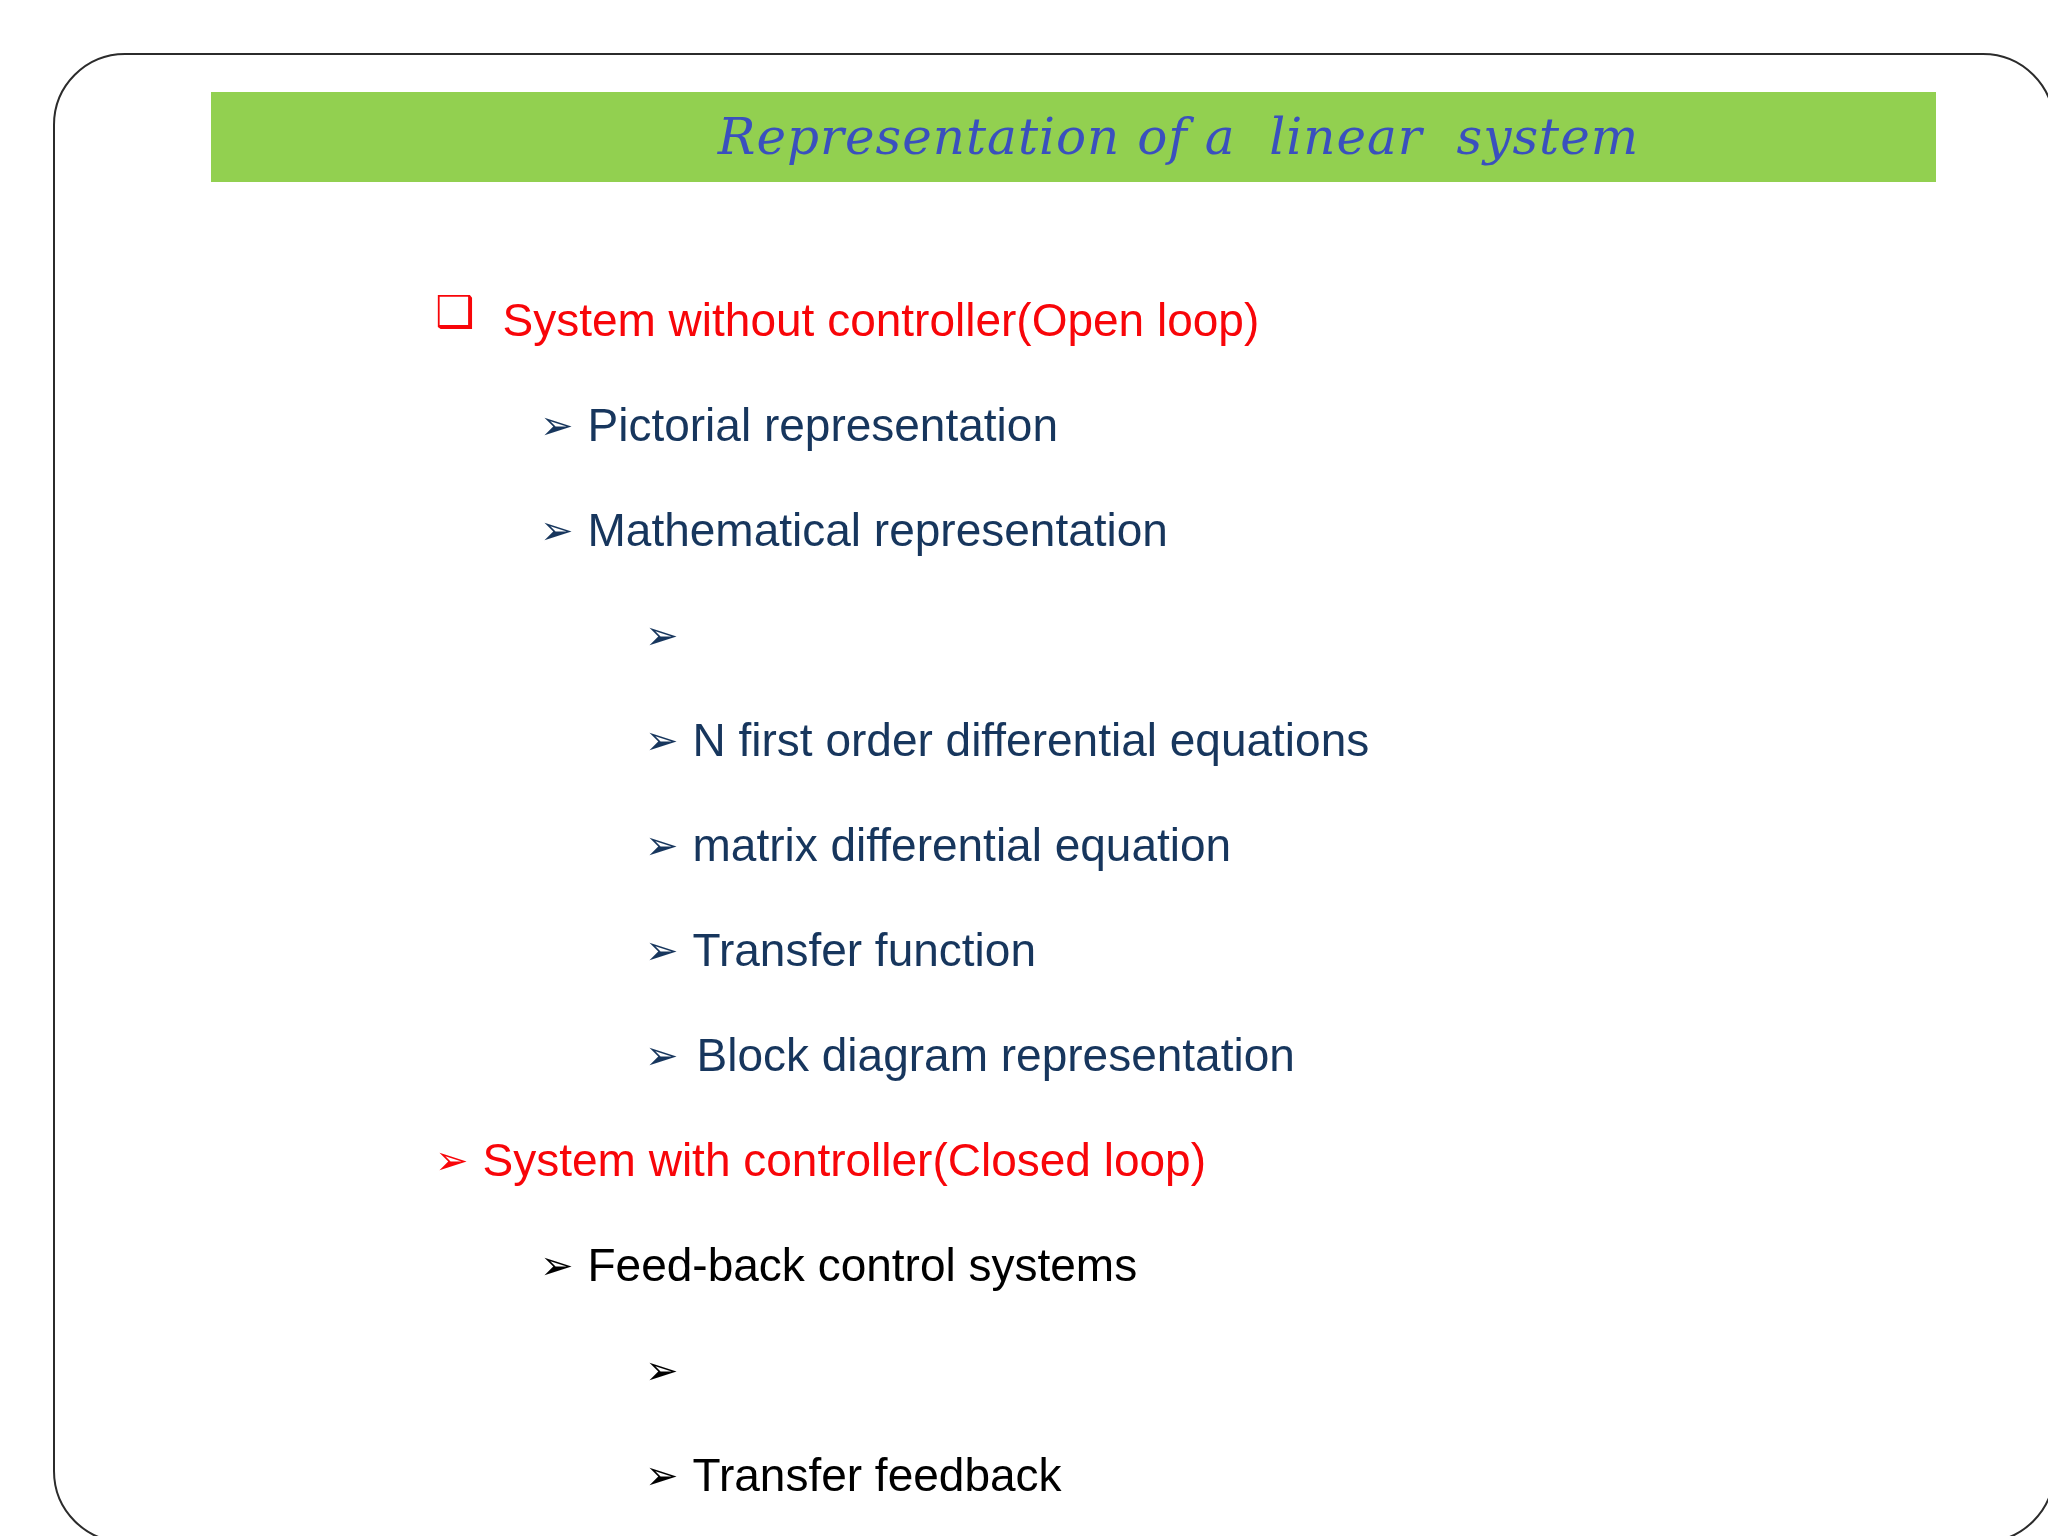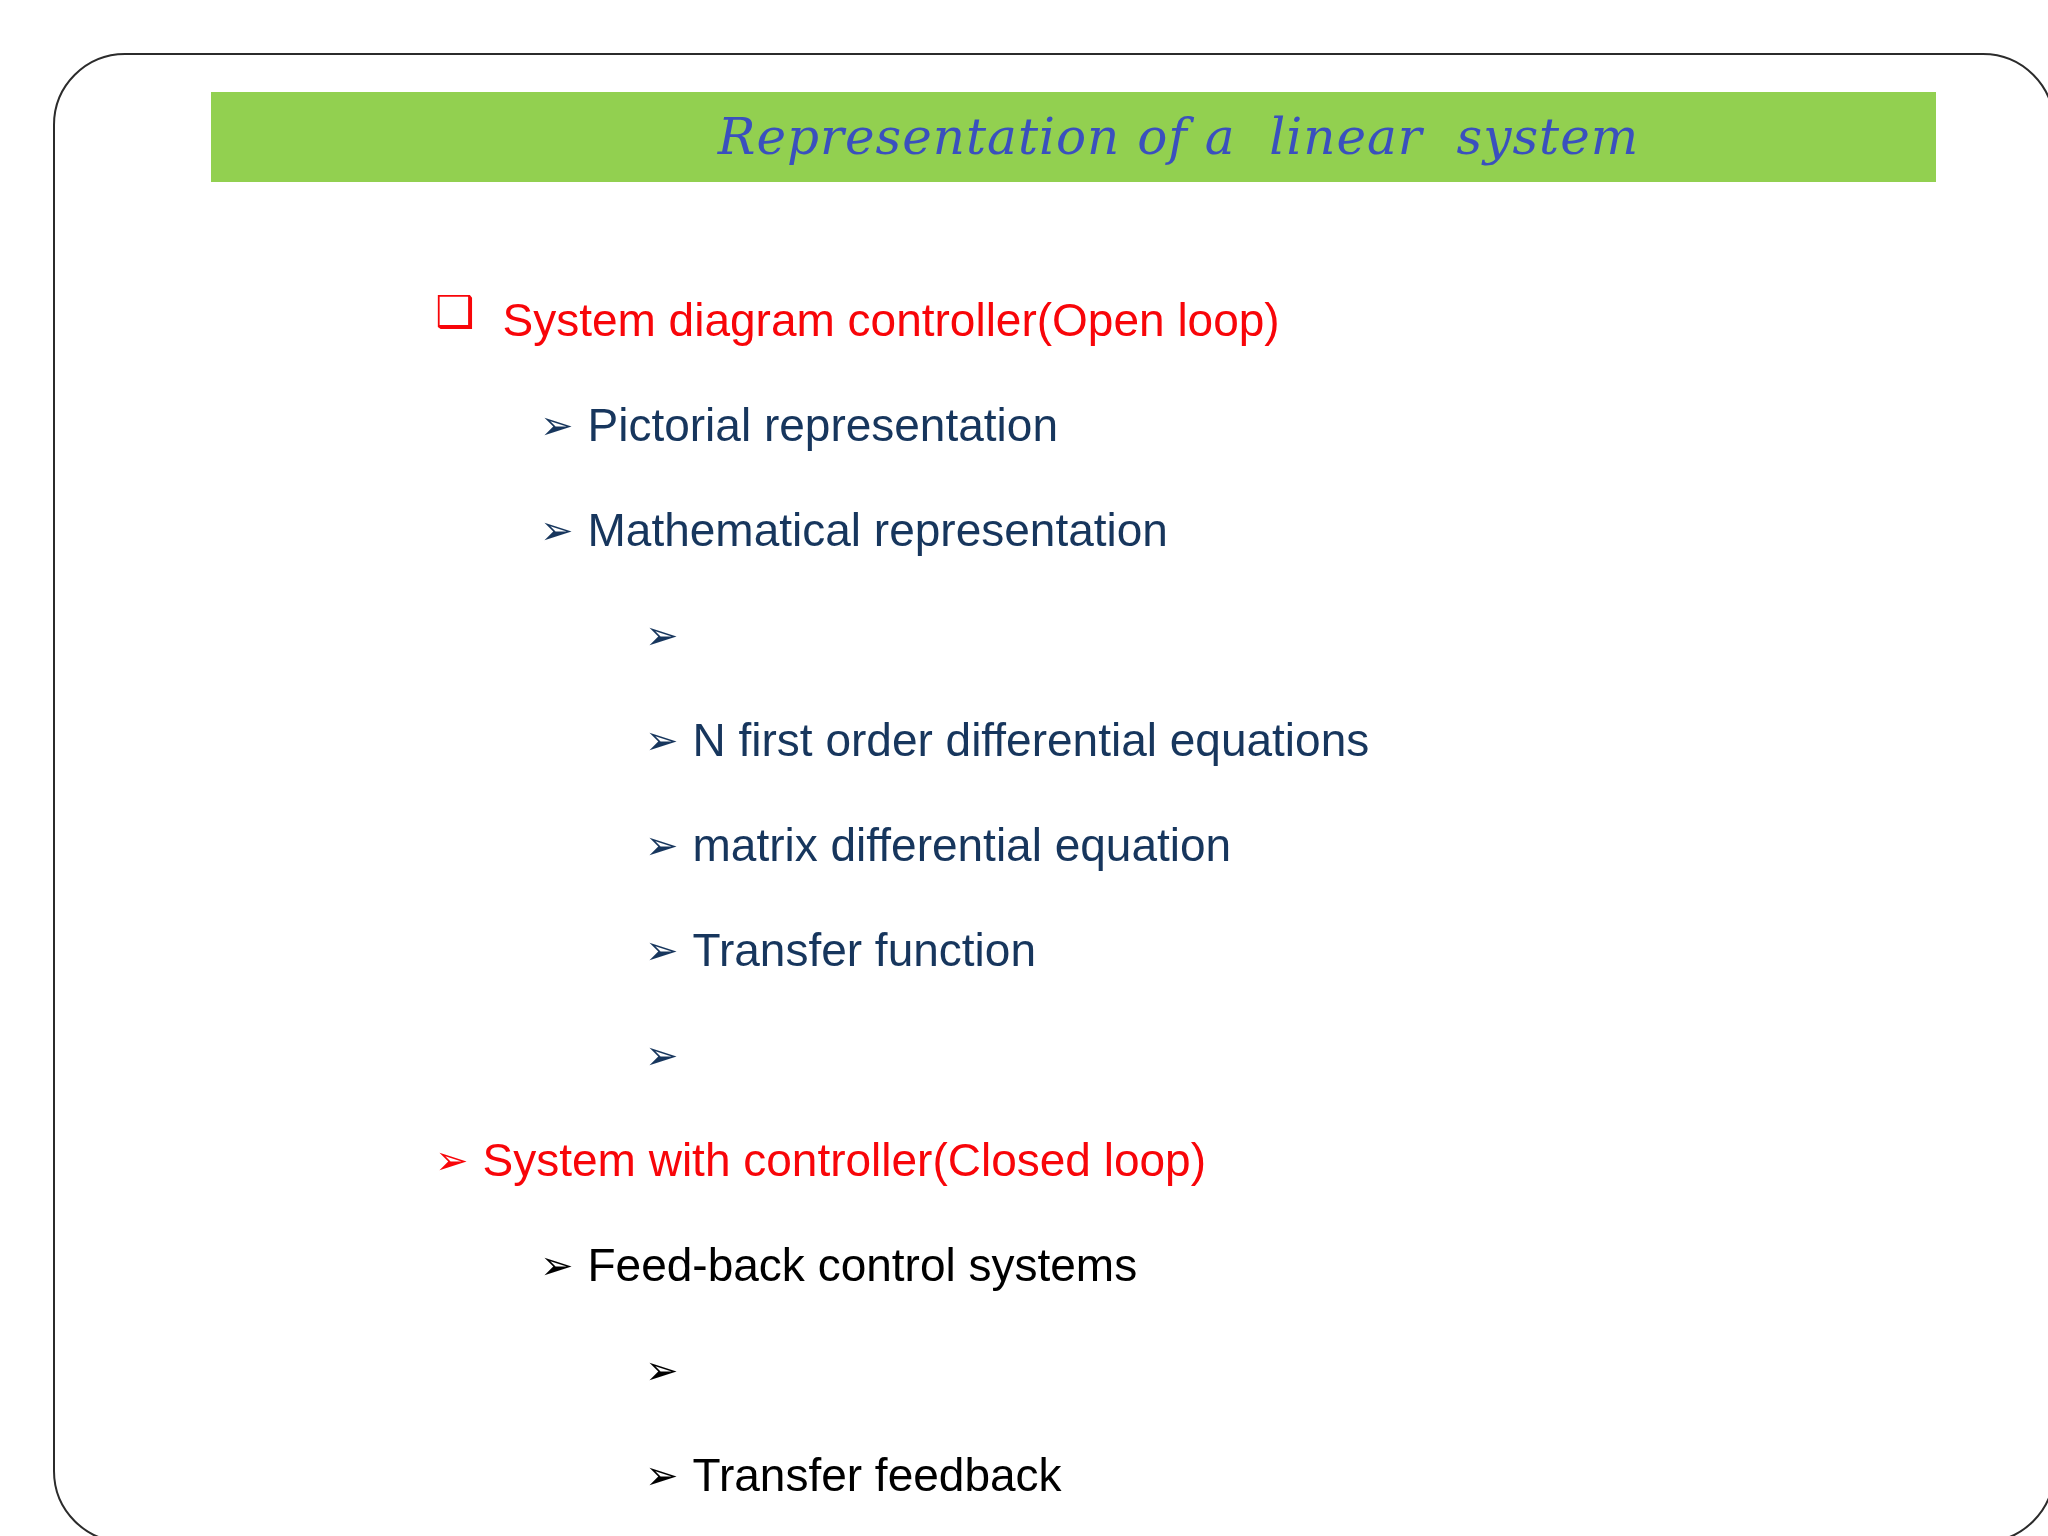--- a/index.html
+++ b/index.html
@@ -69,21 +69,21 @@
   <div class="frame"></div>
 
   <div class="title-bar">
     <span class="title-text">Representation of a  linear  system</span>
   </div>
 
   <div class="bullets">
 
     <div class="row lvl0 red">
       <span class="marker square">❑</span>
-      <span>System diagram controller(Open loop)</span>
+      <span>System without controller(Open loop)</span>
     </div>
 
     <div class="row lvl1 navy">
       <span class="marker">➢</span>
       <span>Pictorial representation</span>
     </div>
 
     <div class="row lvl1 navy">
       <span class="marker">➢</span>
       <span>Mathematical representation</span>
@@ -103,20 +103,21 @@
       <span>matrix differential equation</span>
     </div>
 
     <div class="row lvl2 navy">
       <span class="marker">➢</span>
       <span>Transfer function</span>
     </div>
 
     <div class="row lvl2 navy">
       <span class="marker">➢</span>
+      <span class="gap">Block diagram representation</span>
     </div>
 
     <div class="row lvl0 red">
       <span class="marker">➢</span>
       <span>System with controller(Closed loop)</span>
     </div>
 
     <div class="row lvl1 black">
       <span class="marker">➢</span>
       <span>Feed-back control systems</span>

